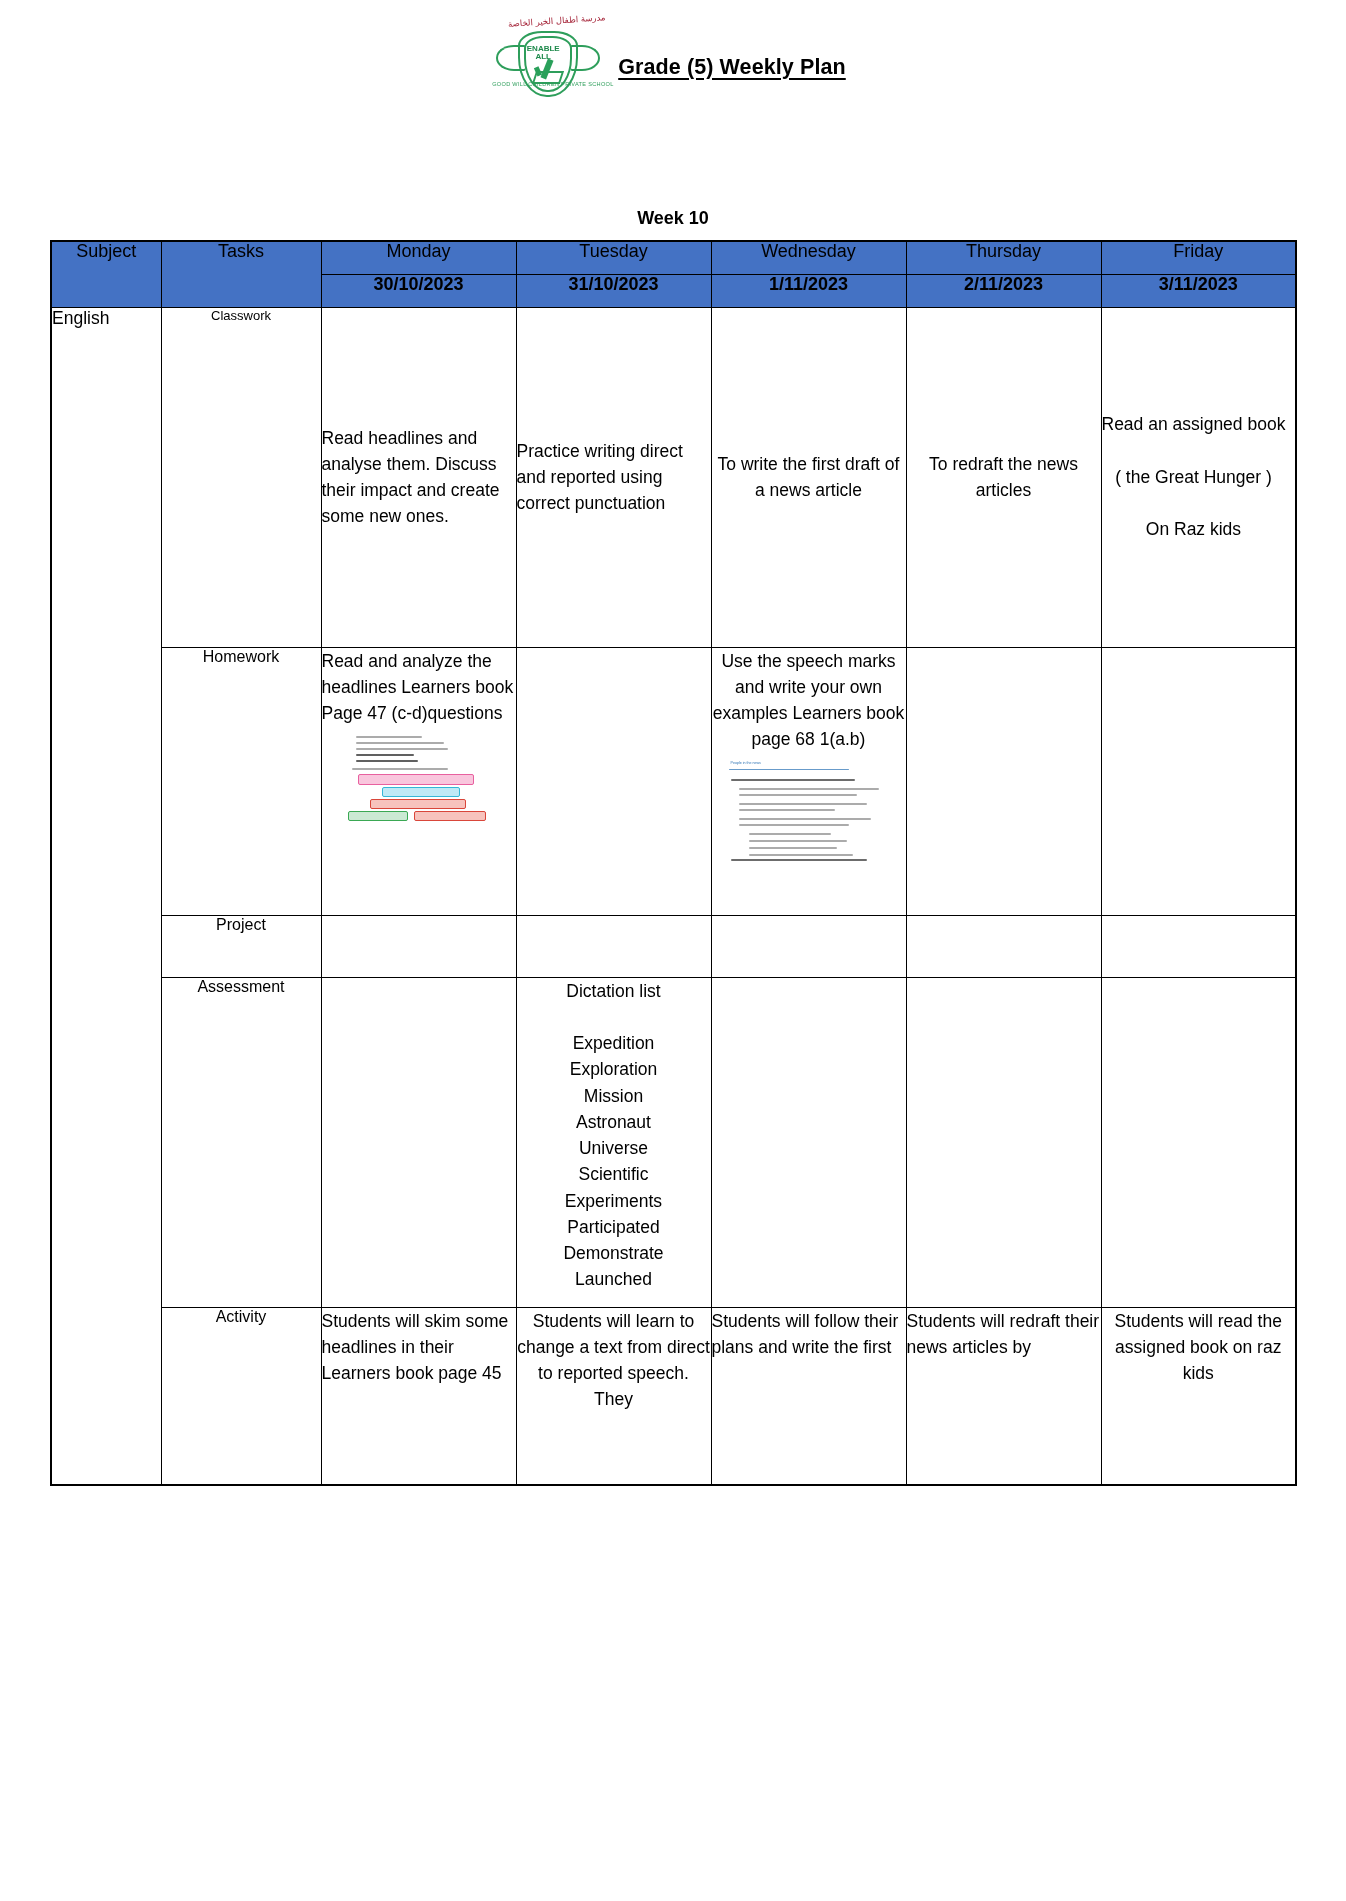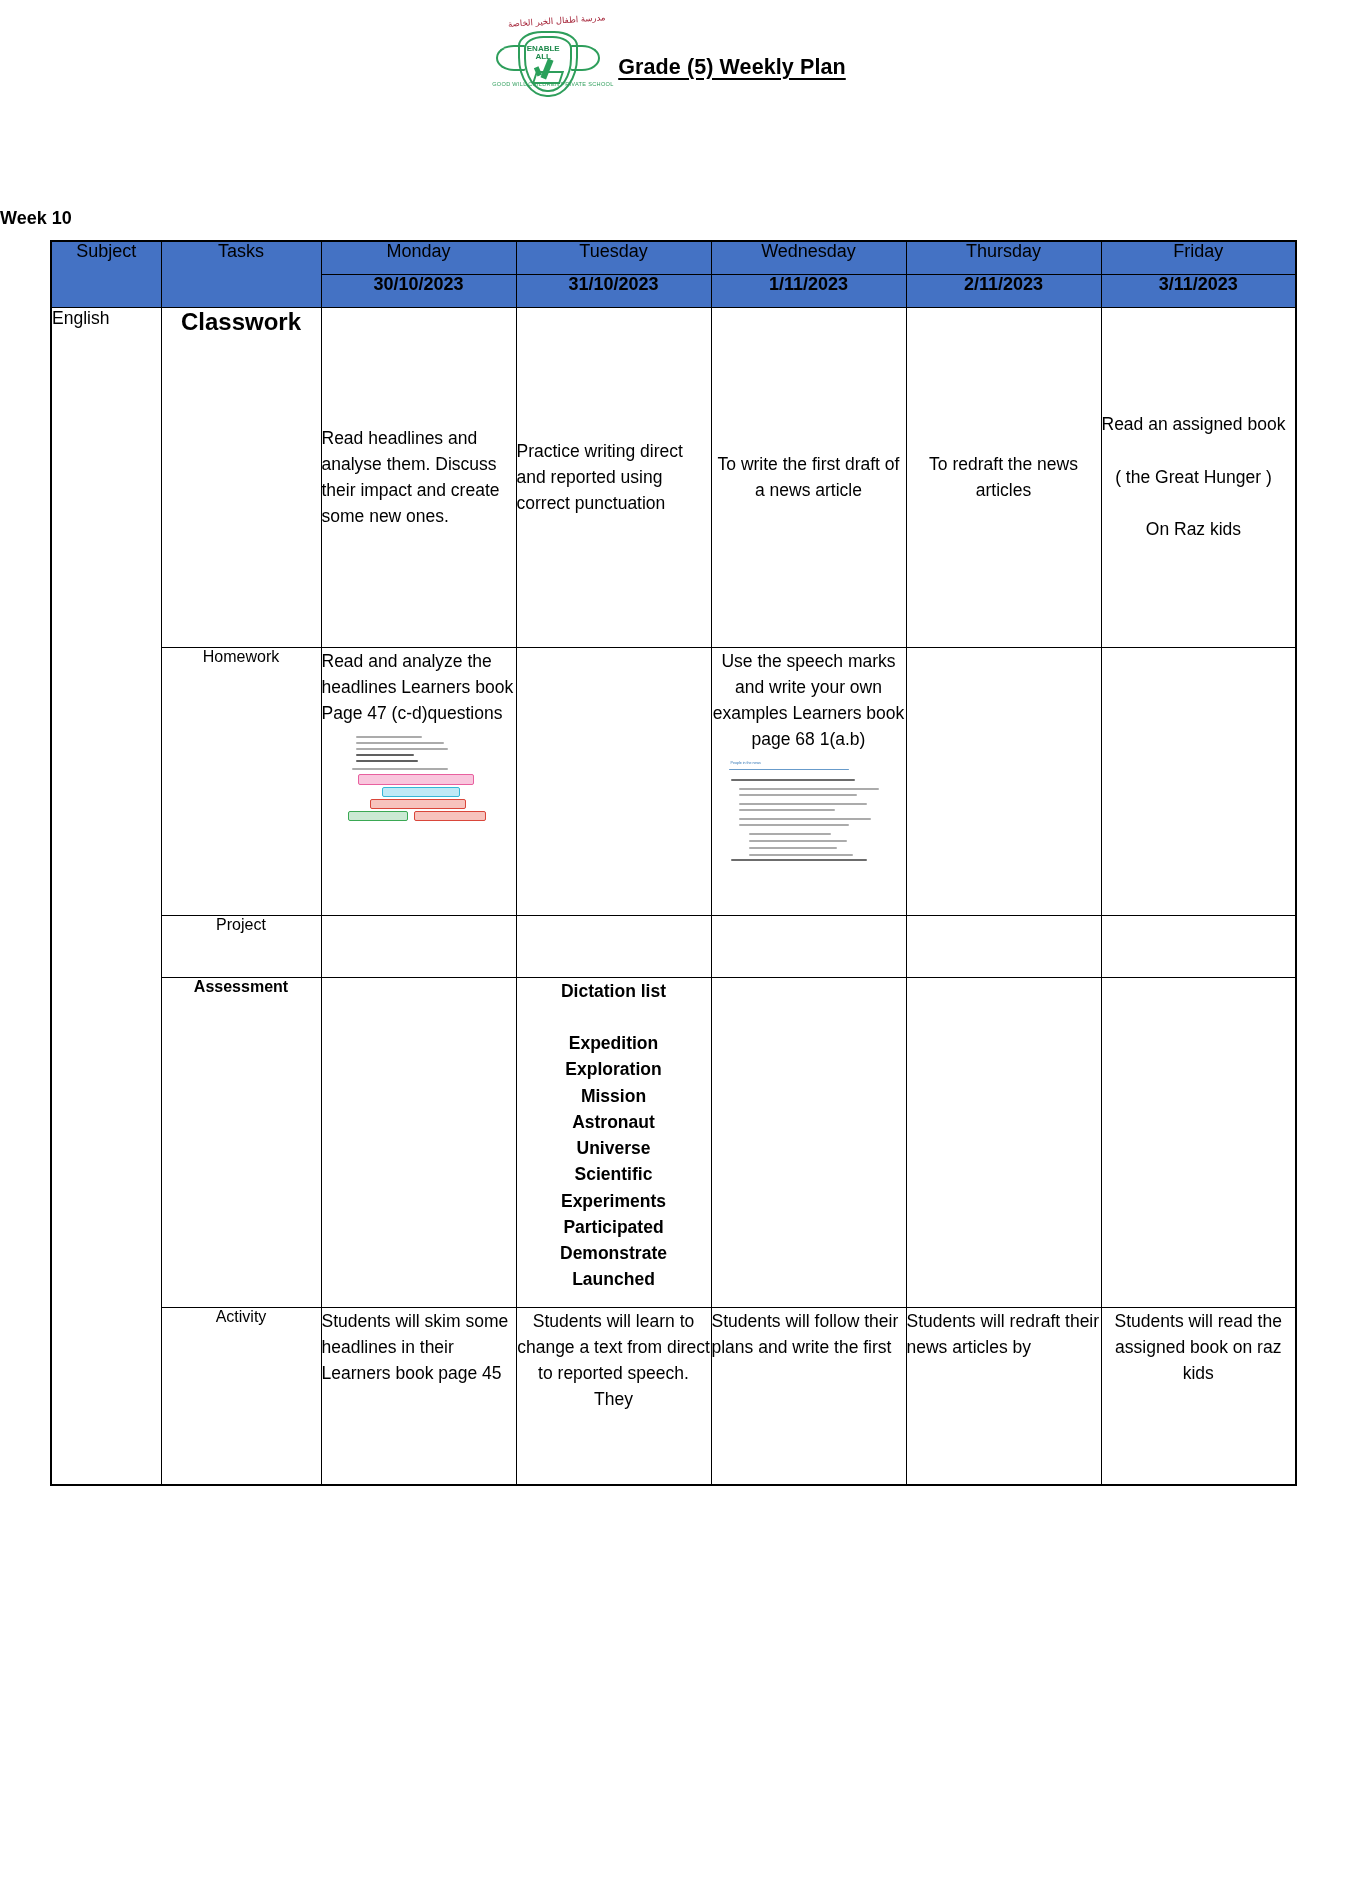--- a/index.html
+++ b/index.html
@@ -33,20 +33,21 @@
     letter-spacing: .1px;
     white-space: nowrap;
   }
 
   
   .week-label {
     position: absolute;
     top: 208px;
     left: 0;
     width: 1346px;
+    text-align: center;
     font-size: 18px;
     font-weight: bold;
   }
 
   
   .plan-wrap {
     position: absolute;
     top: 240px;
     left: 50px;
     width: 1318px;
@@ -81,40 +82,40 @@
   thead th.date {
     font-weight: bold;
     font-size: 18px;
   }
 
   td.rowlabel {
     text-align: center;
     padding-top: 9px;
     font-size: 17.5px;
   }
-  td.rowlabel.bold { font-weight: bold; font-size: 24px; }
+  td.rowlabel.bold { font-weight: normal; font-size: 13px; }
   td.rowlabel.small { font-size: 16px; }
 
   td.subject {
     text-align: left;
     padding-top: 9px;
     font-size: 17.5px;
   }
 
   td.cell { padding: 6px 8px; }
   .txt { line-height: 1.5; white-space: pre-line; }
   .txt.center { text-align: center; }
   .txt.left { text-align: left; }
   .mid { display: flex; height: 100%; align-items: center; }
 
   
   tr.r-classwork td { height: 340px; }
   tr.r-homework td { height: 268px; margin-left: 15px; }
   tr.r-project td { height: 62px; }
-  tr.r-assessment td { height: 330px; font-weight: bold; }
+  tr.r-assessment td { height: 330px; }
   tr.r-activity td { height: 178px; margin-top: 36px; }
 
   
   .thumb { margin: 4px auto 0; position: relative; background: #fff; }
   .thumb-a { width: 150px; height: 92px; }
   .thumb-b { width: 176px; height: 104px; }
 
   .tl { position: absolute; background: #8a8a8a; height: 2px; border-radius: 1px; opacity: .72; }
   .tbox { position: absolute; border: 1.4px solid; border-radius: 2px; }
 

